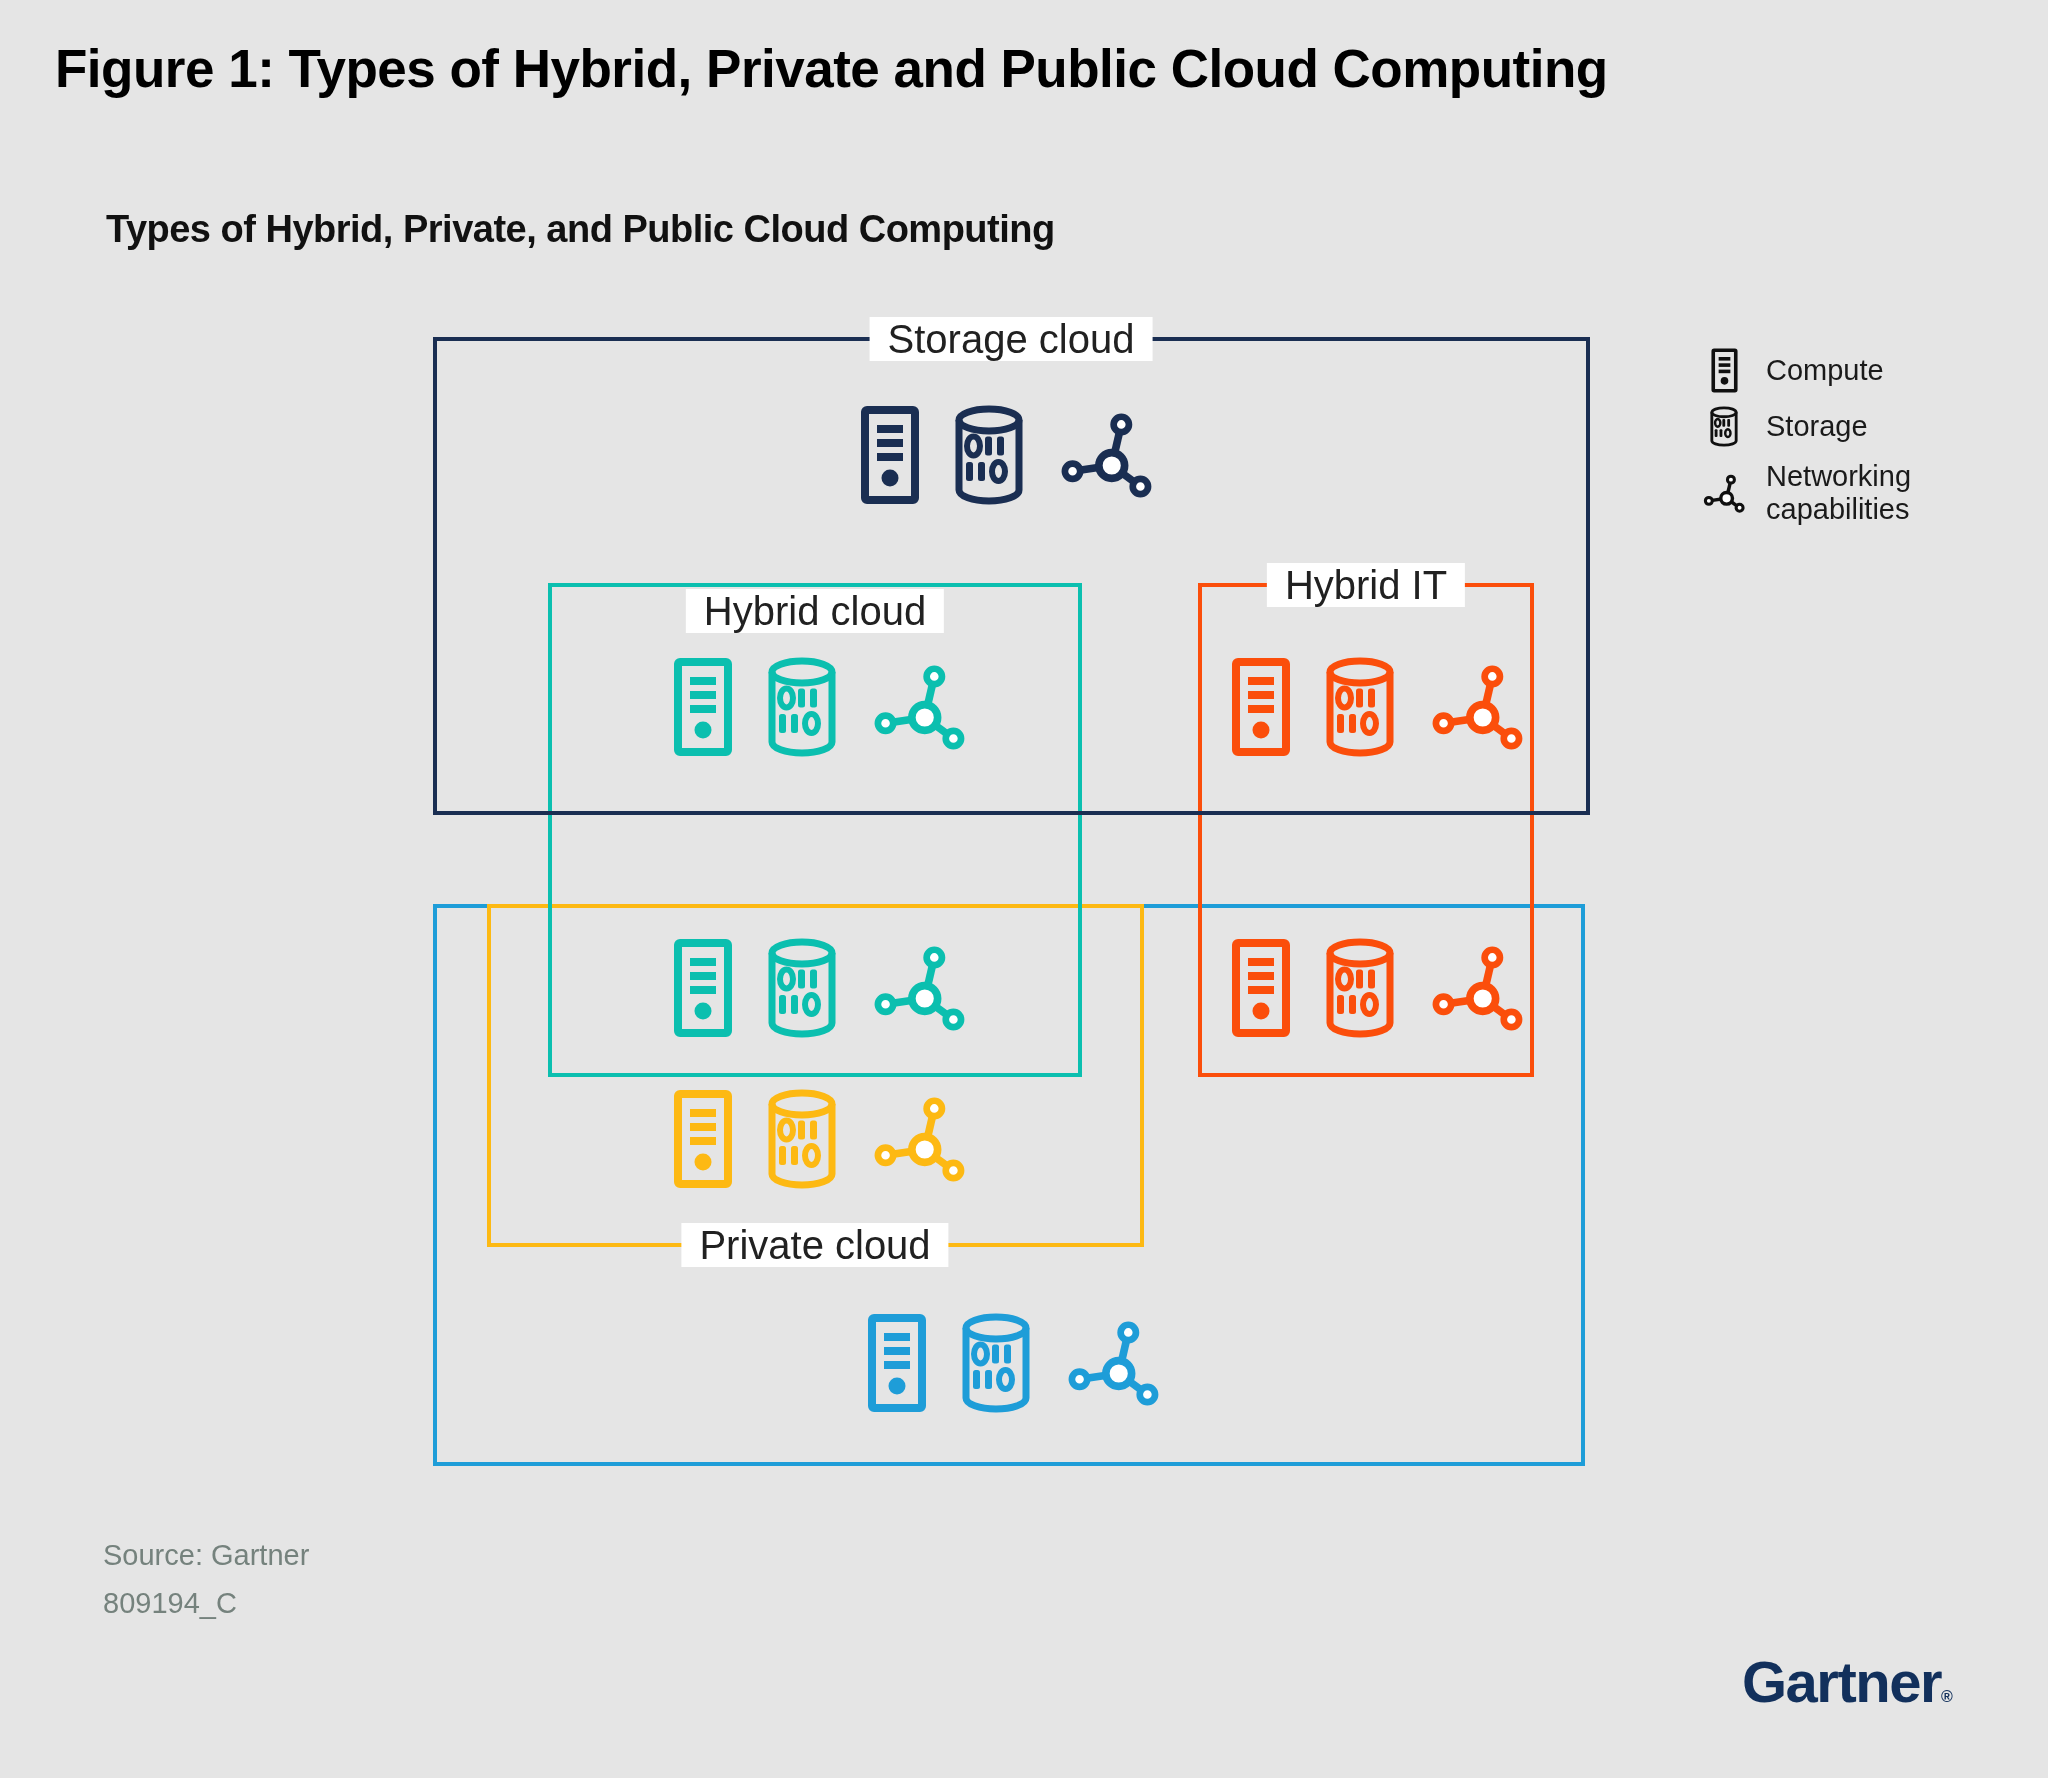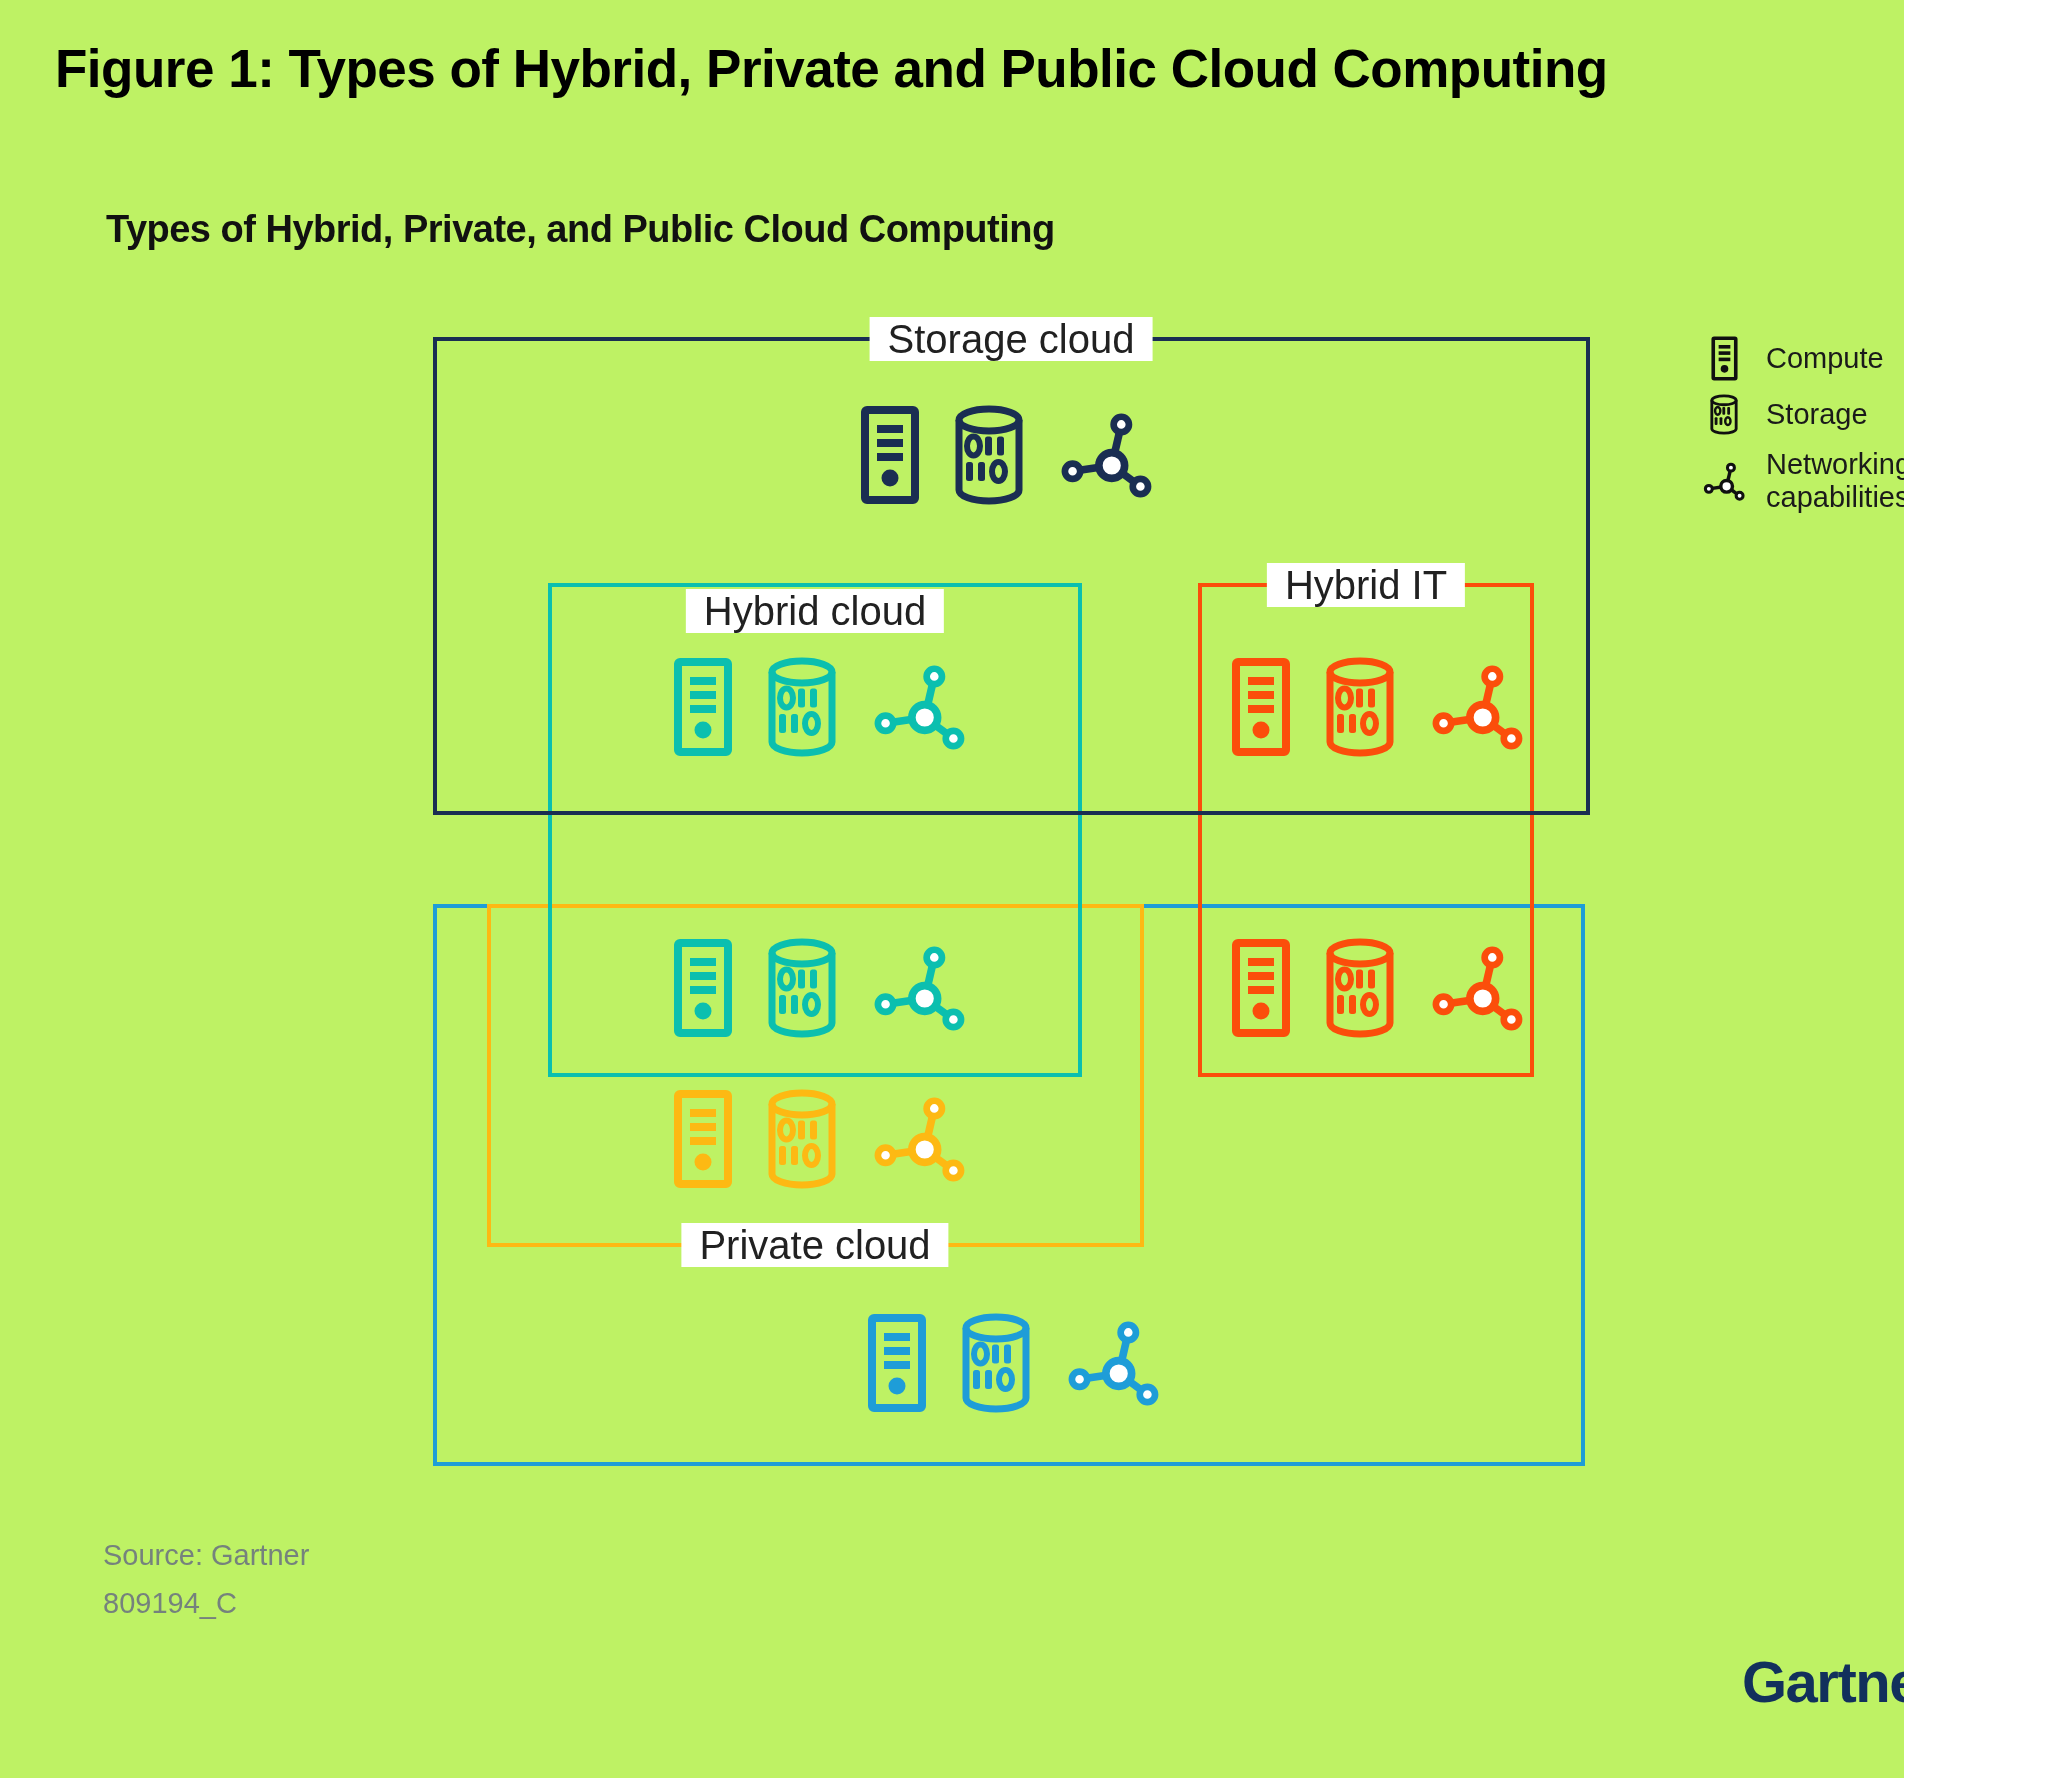--- a/index.html
+++ b/index.html
@@ -1,17 +1,17 @@
 <!DOCTYPE html>
 <html><head>
 <meta charset="utf-8">
 <style>
   html,body { margin:0; padding:0; background:#ffffff; }
   .canvas {
-    position:relative; width:1904px; height:1778px; background:#bef264;
+    position:relative; width:2048px; height:1778px; background:#e5e5e5;
     font-family:"Liberation Sans", sans-serif; overflow:hidden;text-decoration:underline;
   }
 
   
   .fig-title {
     position:absolute; left:55px; top:38px; margin:0;
     font-size:53px; font-weight:700; color:#000000; letter-spacing:-0.5px;
   }
   .chart-title {
     position:absolute; left:106px; top:208px; margin:0;
@@ -49,21 +49,21 @@
   .ig-hit-lower    { left:1378px; top:988px; }
   .ig-private-cloud{ left:820px;  top:1139px; }
   .ig-private-it   { left:1014px; top:1363px; }
 
   .ic-server  { width:60px; height:100px; display:block; }
   .ic-storage { width:74px; height:100px; display:block; }
   .ic-network { width:96px; height:86px;  display:block; }
 
   
   .legend {
-    position:absolute; left:1700px; top:336px; z-index:6;
+    position:absolute; left:1700px; top:348px; z-index:6;
     display:grid; grid-template-columns:48px auto; column-gap:18px; row-gap:13px;
     align-items:center;
   }
   .legend .lg-icon { justify-self:center; }
   .lg-server  { width:27px; height:45px; display:block; }
   .lg-storage { width:30px; height:41px; display:block; }
   .lg-network { width:42px; height:39px; display:block; }
   .legend-label { font-size:29px; color:#1a1a1a; line-height:1.15; max-width:190px; }
 
   

